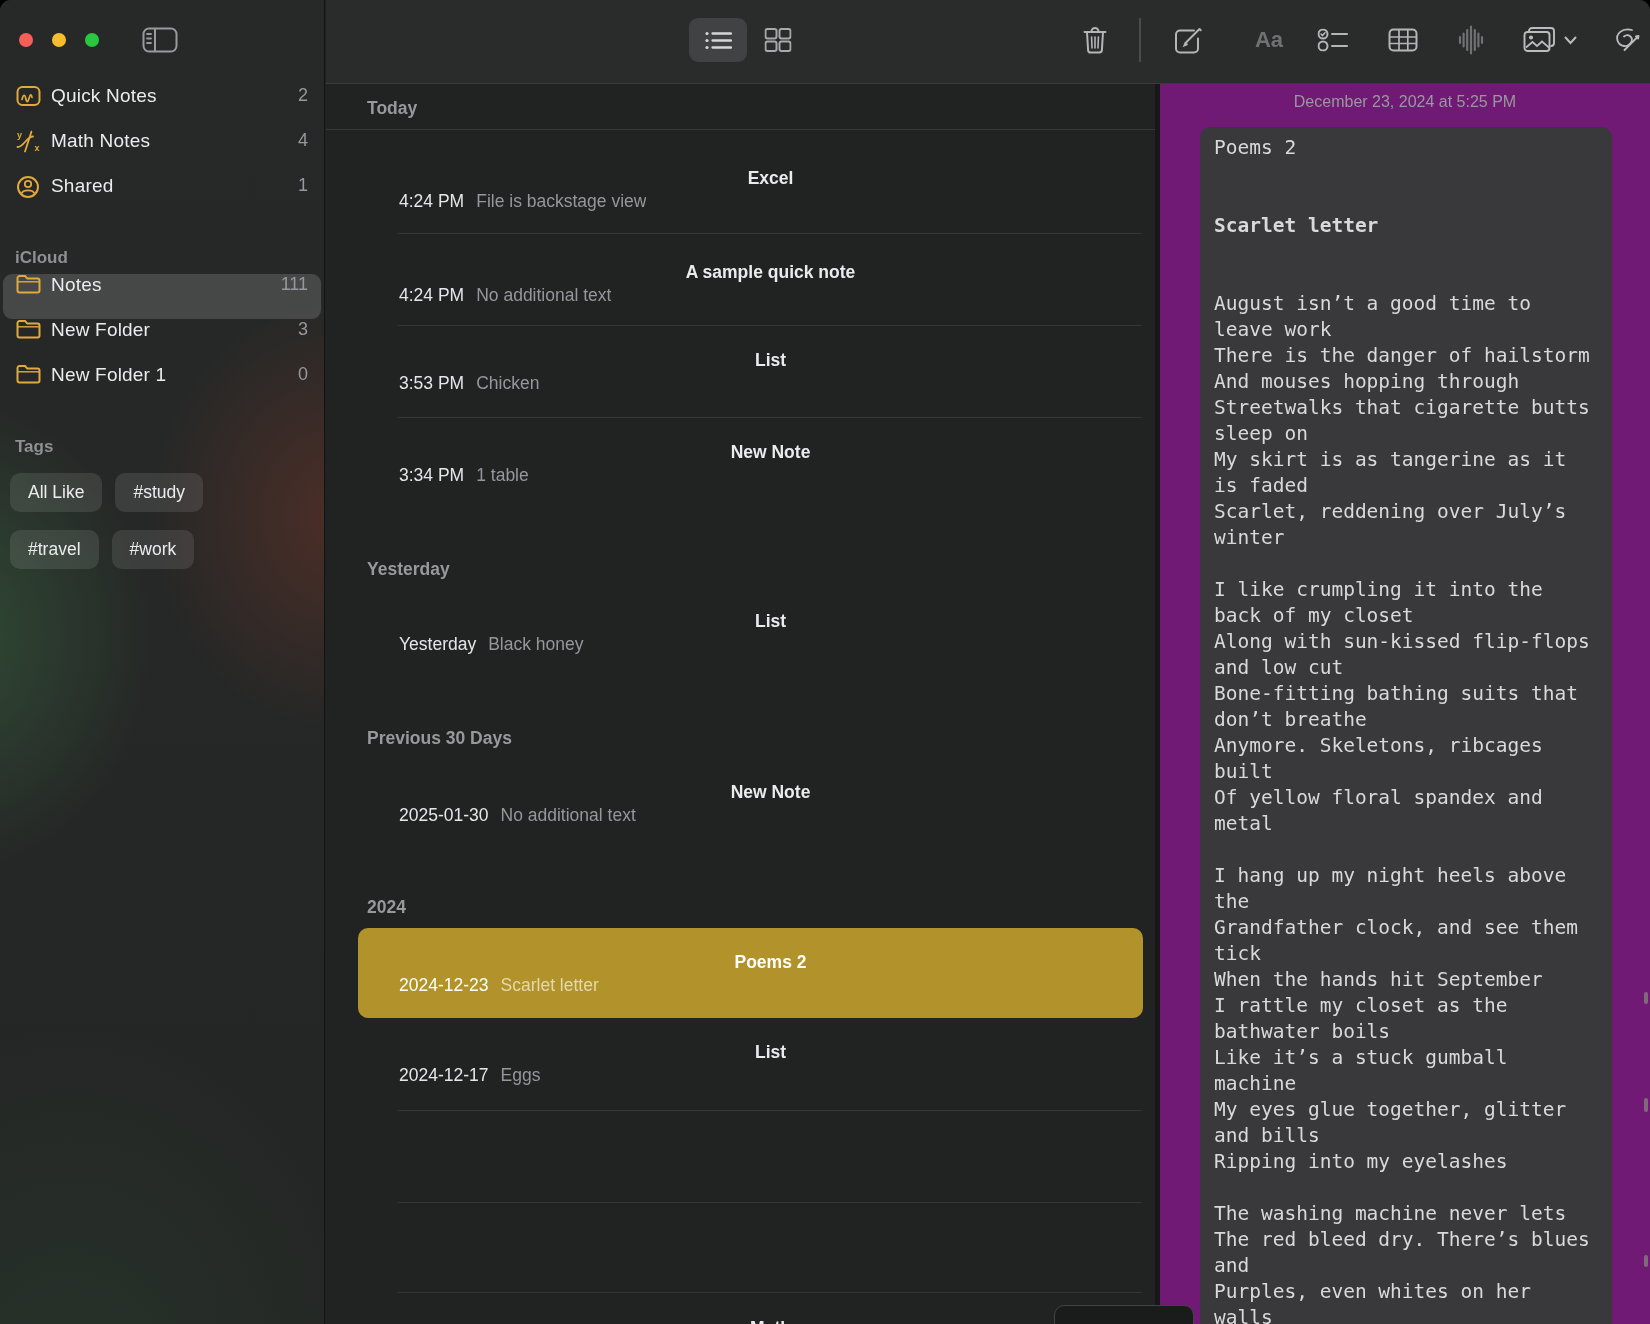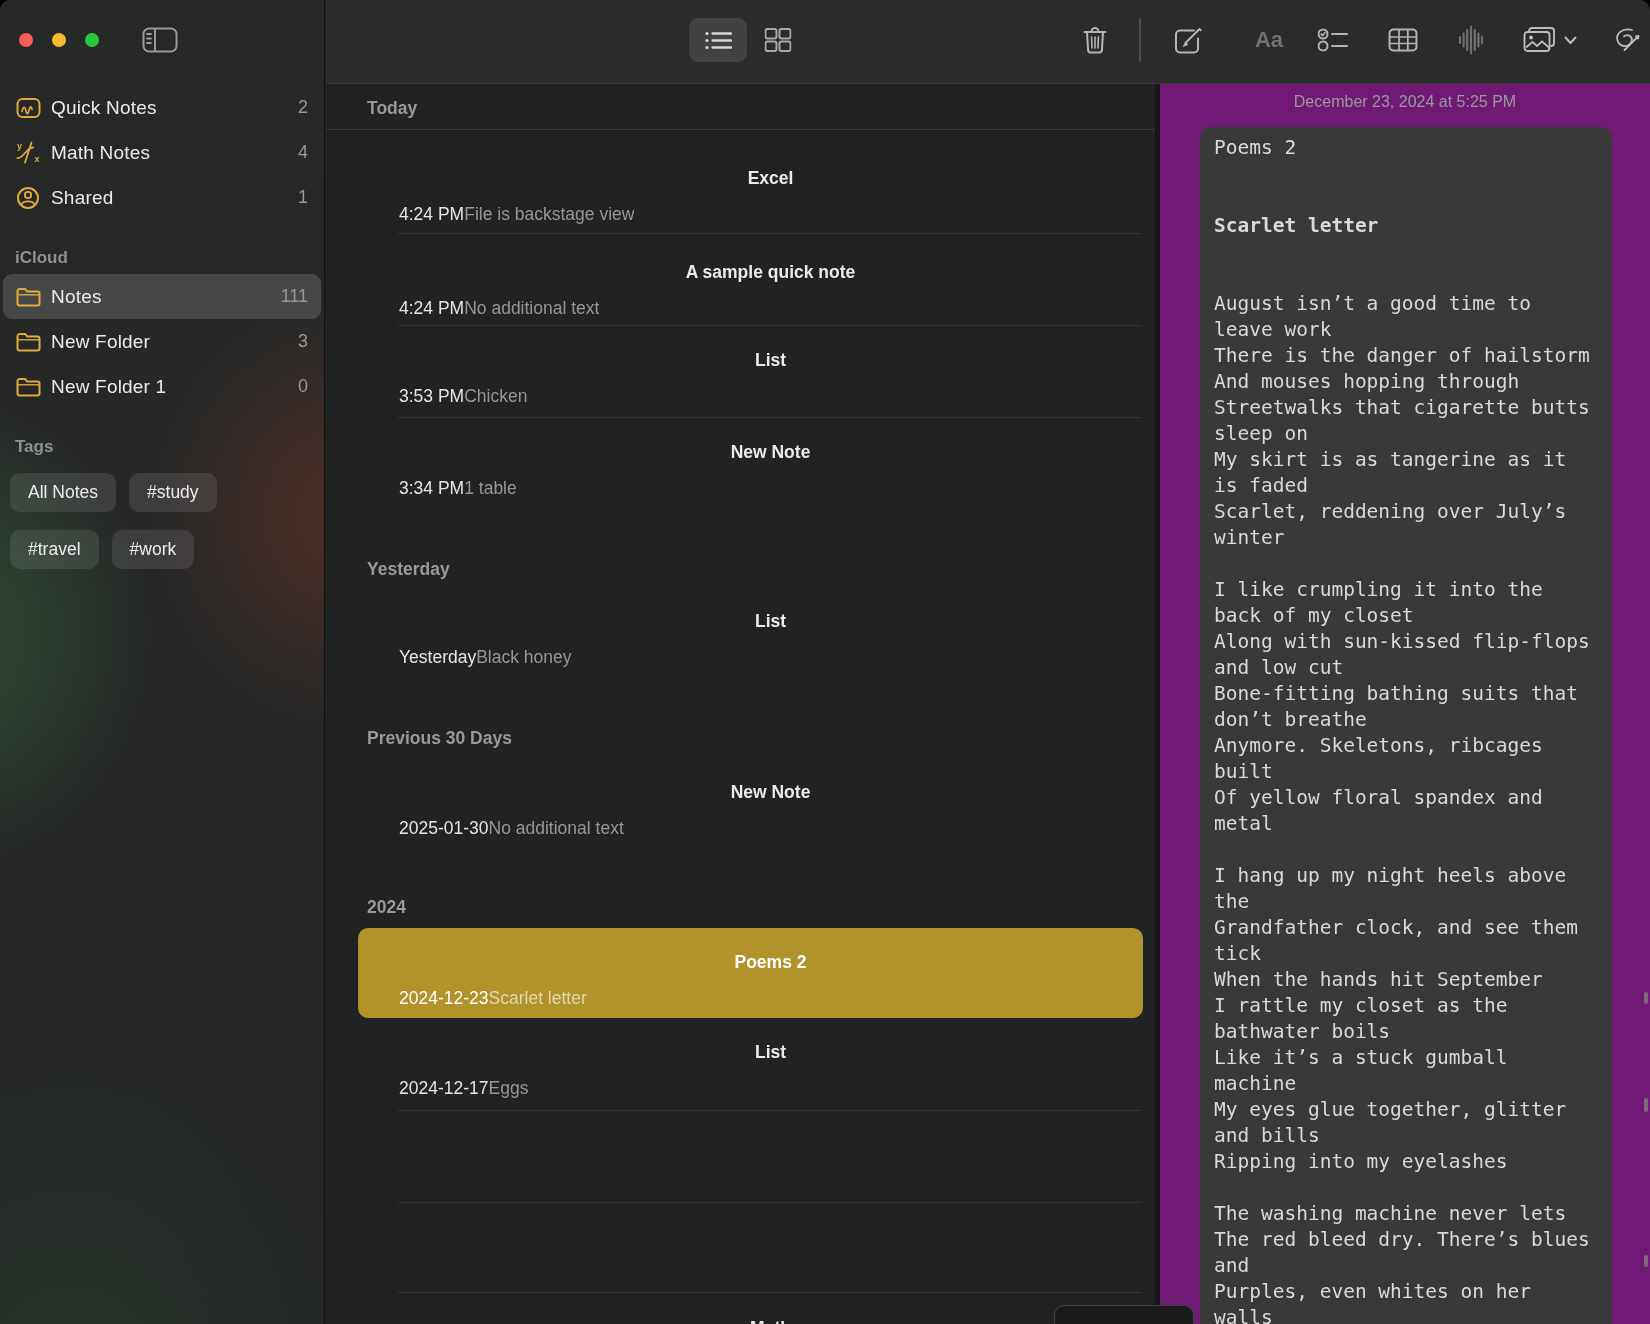--- a/index.html
+++ b/index.html
@@ -18,42 +18,42 @@
       radial-gradient(280px 320px at 104% 39%, rgba(128,54,40,0.42), transparent 66%),
       radial-gradient(320px 360px at -18% 48%, rgba(64,128,74,0.42), transparent 66%),
       radial-gradient(420px 520px at 22% 106%, rgba(50,96,60,0.22), transparent 72%),
       linear-gradient(#272928,#242625);
     border-right:1.5px solid #121312;
   }
   .traffic{position:absolute;left:19px;top:33px;display:flex;gap:19px;}
   .traffic span{width:14px;height:14px;border-radius:50%;display:block;}
   .sidebar-toggle{position:absolute;left:140px;top:25px;background:none;border:none;padding:2px;cursor:default;}
   .side-flow{position:absolute;left:0;top:85px;width:100%;}
-  .side-row{height:45px;display:flex;align-items:center;margin:0 3px;padding:0 13px;border-radius:9px;}
+  .side-row{height:45px;display:flex;align-items:flex-start;margin:0 3px;padding:0 13px;border-radius:9px;}
   .side-row.selected{background:rgba(255,255,255,0.15);}
   .side-row .s-icon{width:26px;margin-right:9px;display:flex;align-items:center;}
   .side-row .lbl{flex:1;font-size:19px;font-weight:500;color:#ebebed;letter-spacing:.2px;}
   .side-row .cnt{font-size:18px;color:#97979d;}
   .side-sec{padding-left:15px;font-size:17px;font-weight:700;color:#8f8f96;height:24px;line-height:24px;margin-top:26px;margin-bottom:4px;}
   .pills{padding-left:10px;margin-top:14px;display:flex;flex-wrap:wrap;gap:18px 13px;width:300px;}
   .pill{height:39px;line-height:39px;padding:0 18px;border-radius:10px;background:rgba(255,255,255,0.10);
         color:#ececee;font-size:17.5px;font-weight:500;}
   
   .topbar{position:absolute;left:326px;top:0;width:1324px;height:84px;background:#2a2b2b;border-bottom:1px solid #3b3b3b;}
   .tb{position:absolute;top:40px;transform:translate(-50%,-50%);background:none;border:none;padding:0;display:flex;align-items:center;cursor:default;}
   .tb svg{display:block;}
   .seg-sel{position:absolute;left:363px;top:18px;width:58px;height:44px;border-radius:9px;background:#414243;border:none;display:flex;align-items:center;justify-content:center;}
   .tbar-div{position:absolute;left:813px;top:18px;width:1.5px;height:44px;background:#4b4b4c;}
   .aa-txt{font-size:22px;font-weight:600;color:#717174;font-family:"Liberation Sans",sans-serif;text-align:right;}
   
   .listcol{position:absolute;left:326px;top:84px;width:832px;height:1240px;background:#212222;overflow:hidden;}
   .grp-h{position:absolute;left:41px;font-size:17.5px;font-weight:700;color:#98989d;line-height:20px;}
   .nrow{position:absolute;left:73px;right:16px;text-align:center;}
   .nrow .t{font-size:17.5px;font-weight:700;color:#ebebed;line-height:22px;}
-  .nrow .sub{display:flex;margin-top:14px;line-height:22px;font-size:17.5px;}
+  .nrow .sub{display:flex;gap:12px;margin-top:1px;line-height:22px;font-size:17.5px;}
   .nrow .time{color:#e6e6e8;}
   .nrow .prev{color:#96969c;white-space:nowrap;overflow:hidden;text-overflow:ellipsis;}
   .nrow.on .t,.nrow.on .time{color:#ffffff;}
   .nrow.on .prev{color:rgba(255,252,235,0.66);}
   .ldiv{position:absolute;left:72px;right:16px;height:1px;background:rgba(255,255,255,0.09);}
   .ldiv.full{left:0;right:0;background:rgba(255,255,255,0.10);}
   .sel-bg{position:absolute;border-radius:10px;}
   
   .vdiv{position:absolute;left:1155px;top:84px;width:5px;bottom:0;background:#161716;}
   
@@ -154,21 +154,21 @@
                 <path d="M1.5 16.5 V4 a2 2 0 0 1 2 -2 h5.6 l2.2 2.6 h10.2 a2 2 0 0 1 2 2 V16.5 a2 2 0 0 1 -2 2 h-18 a2 2 0 0 1 -2 -2 Z"></path>
                 <path d="M1.5 7.8 H23.5" stroke-width="1.4"></path>
               </svg>
             </span>
             <span class="lbl">New Folder 1</span>
             <span class="cnt">0</span>
           </div>
         </div>
       <div class="side-sec">Tags</div>
       <div class="pills" id="side-tags">
-          <span class="pill">All Notes</span>
+          <span class="pill">All Like</span>
           <span class="pill">#study</span>
           <span class="pill">#travel</span>
           <span class="pill">#work</span>
         </div>
     </div>
   </aside>
 
   <div class="topbar">
     <button class="seg-sel">
       <svg width="27" height="21" viewBox="0 0 27 21" fill="none" stroke="#d6d6d8" stroke-width="2.3" stroke-linecap="round">

